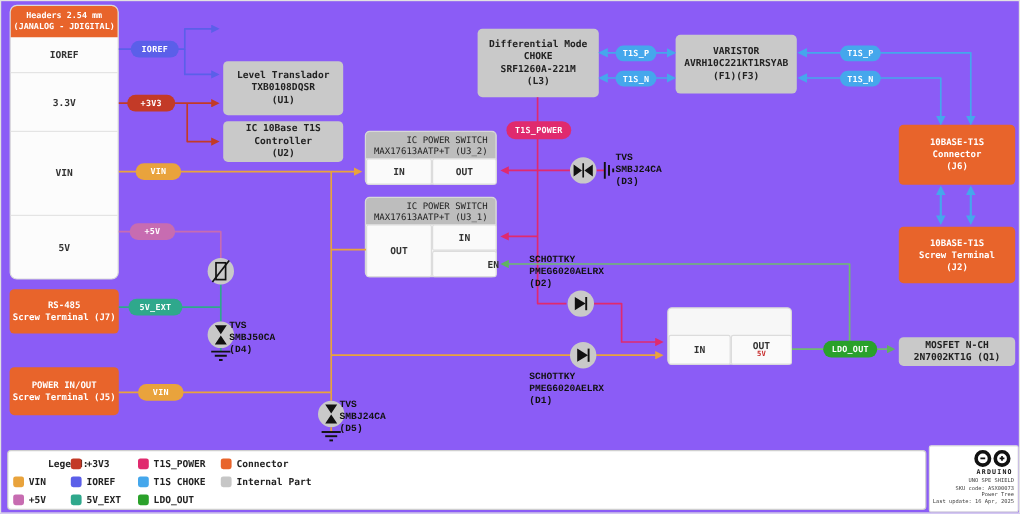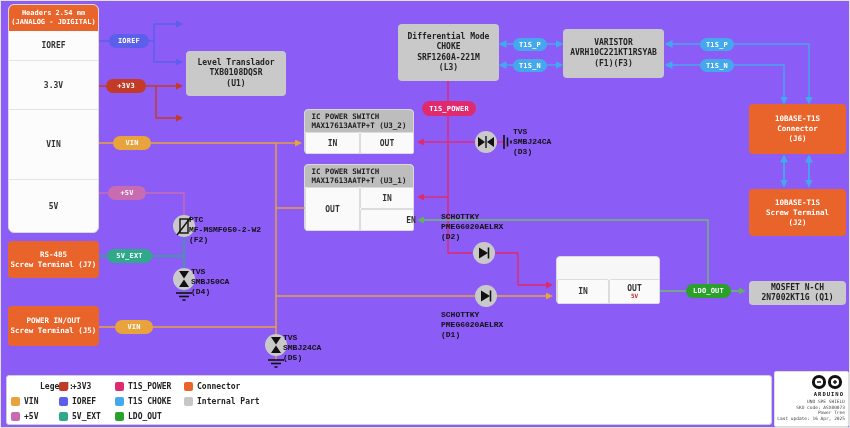--- a/index.html
+++ b/index.html
@@ -9,21 +9,21 @@
        display:flex;align-items:center;justify-content:center;}
   .gray{background:#C9C9C9;color:#222;font-size:8px;line-height:10.5px;}
   .orangebox{background:#E8642B;color:#fff;font-size:7.5px;line-height:10px;}
   .panel{position:absolute;background:#FCFCFC;border:1px solid #D9D9D9;border-radius:6px;box-sizing:border-box;}
   .panel-head{background:#E8642B;color:#fff;font-size:7px;line-height:9px;font-weight:bold;text-align:center;
               white-space:pre-line;border-radius:5px 5px 0 0;display:flex;align-items:center;justify-content:center;}
   .panel-row{display:flex;align-items:center;justify-content:center;font-size:8px;font-weight:bold;color:#333;
              border-top:1px solid #E4E4E4;box-sizing:border-box;}
   .ic{position:absolute;background:#F7F7F7;border:1px solid #D8D8D8;border-radius:4px;box-sizing:border-box;}
   .ic-title{position:absolute;left:0;top:0;right:0;background:#BDBDBD;color:#222;font-size:7.5px;line-height:9.5px;
-            font-weight:bold;text-align:left;white-space:pre-line;border-radius:3px 3px 0 0;
+            font-weight:normal;text-align:right;white-space:pre-line;border-radius:3px 3px 0 0;
             display:flex;align-items:center;justify-content:center;}
   .cell{position:absolute;background:#FAFAFA;border:1px solid #DCDCDC;border-radius:2px;display:flex;
         flex-direction:column;align-items:center;justify-content:center;font-size:8px;font-weight:bold;color:#333;box-sizing:border-box;}
   .cell .volt{font-size:6px;color:#C62828;line-height:6px;}
   .pill{position:absolute;border-radius:8px;color:#fff;font-weight:bold;font-size:7px;text-align:center;
         display:flex;align-items:center;justify-content:center;letter-spacing:.2px;}
   .complabel{position:absolute;font-size:8px;line-height:10px;font-weight:bold;color:#111;text-align:left;white-space:pre-line;font-family:Liberation Mono, monospace;}
   .legend{position:absolute;left:5px;top:374px;width:766px;height:50px;border:1px solid #CFCFCF;border-radius:3px;box-sizing:border-box;background:#fff;}
   .lg-text{position:absolute;font-size:8px;font-weight:bold;color:#222;line-height:11px;white-space:nowrap;}
   .swatch{position:absolute;width:9px;height:9px;border-radius:2px;}
@@ -42,20 +42,23 @@
 (JANALOG - JDIGITAL)</div>
     <div class="panel-row" style="height:29px;border-top:none;">IOREF</div>
     <div class="panel-row" style="height:49px;">3.3V</div>
     <div class="panel-row" style="height:70px;">VIN</div>
     <div class="panel-row" style="height:54px;">5V</div>
   </div>
 
   <div class="box gray" style="left:185px;top:50px;width:100px;height:45px;">Level Translador
 TXB0108DQSR
 (U1)</div>
+  <div class="box gray" style="left:185px;top:100px;width:100px;height:34px;">IC 10Base T1S
+Controller
+(U2)</div>
   <div class="box gray" style="left:397px;top:23px;width:101px;height:57px;">Differential Mode
 CHOKE
 SRF1260A-221M
 (L3)</div>
   <div class="box gray" style="left:562px;top:28px;width:101px;height:49px;">VARISTOR
 AVRH10C221KT1RSYAB
 (F1)(F3)</div>
   <div class="box gray" style="left:748px;top:280px;width:97px;height:24px;">MOSFET N-CH
 2N7002KT1G (Q1)</div>
 
@@ -219,23 +222,20 @@
   <div class="pill" style="left: 107px; top: 185px; width: 38px; height: 14px; background: rgb(199, 108, 177);">+5V</div>
   <div class="pill" style="left: 106px; top: 248px; width: 45px; height: 14px; background: rgb(47, 168, 140);">5V_EXT</div>
   <div class="pill" style="left: 114px; top: 319px; width: 38px; height: 14px; background: rgb(233, 163, 60);">VIN</div>
   <div class="pill" style="left: 421px; top: 100px; width: 54px; height: 15px; background: rgb(224, 42, 110);">T1S_POWER</div>
   <div class="pill" style="left: 512px; top: 37px; width: 34px; height: 13px; background: rgb(69, 167, 236);">T1S_P</div>
   <div class="pill" style="left: 512px; top: 58px; width: 34px; height: 13px; background: rgb(69, 167, 236);">T1S_N</div>
   <div class="pill" style="left: 699px; top: 37px; width: 34px; height: 13px; background: rgb(69, 167, 236);">T1S_P</div>
   <div class="pill" style="left: 699px; top: 58px; width: 34px; height: 13px; background: rgb(69, 167, 236);">T1S_N</div>
   <div class="pill" style="left: 685px; top: 283px; width: 45px; height: 14px; background: rgb(42, 161, 42);">LDO_OUT</div>
 
-  <div class="complabel" style="left:188px;top:214px;width:90px;">PTC
-MF-MSMF050-2-W2
-(F2)</div>
   <div class="complabel" style="left:190px;top:266px;width:58px;">TVS
 SMBJ50CA
 (D4)</div>
   <div class="complabel" style="left:282px;top:332px;width:58px;">TVS
 SMBJ24CA
 (D5)</div>
   <div class="complabel" style="left:512px;top:126px;width:58px;">TVS
 SMBJ24CA
 (D3)</div>
   <div class="complabel" style="left:440px;top:211px;width:88px;">SCHOTTKY

